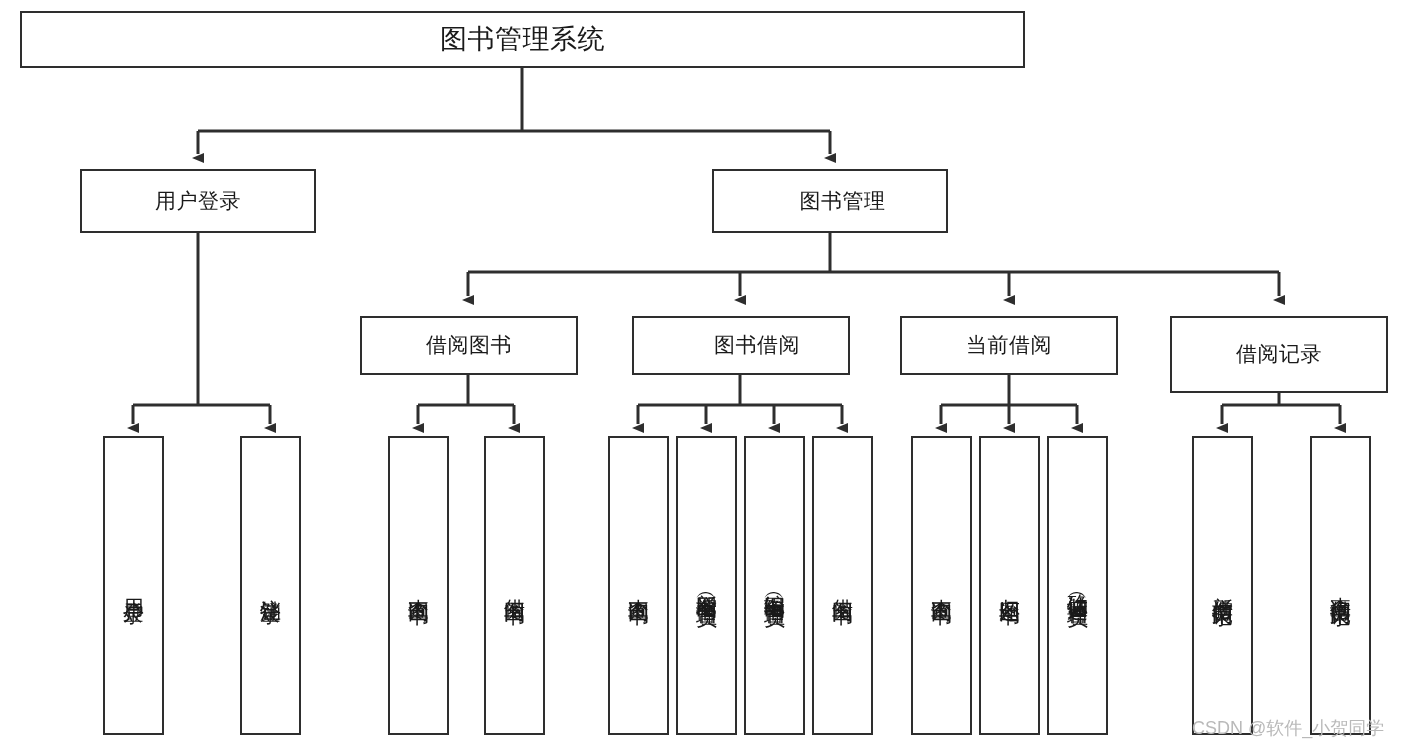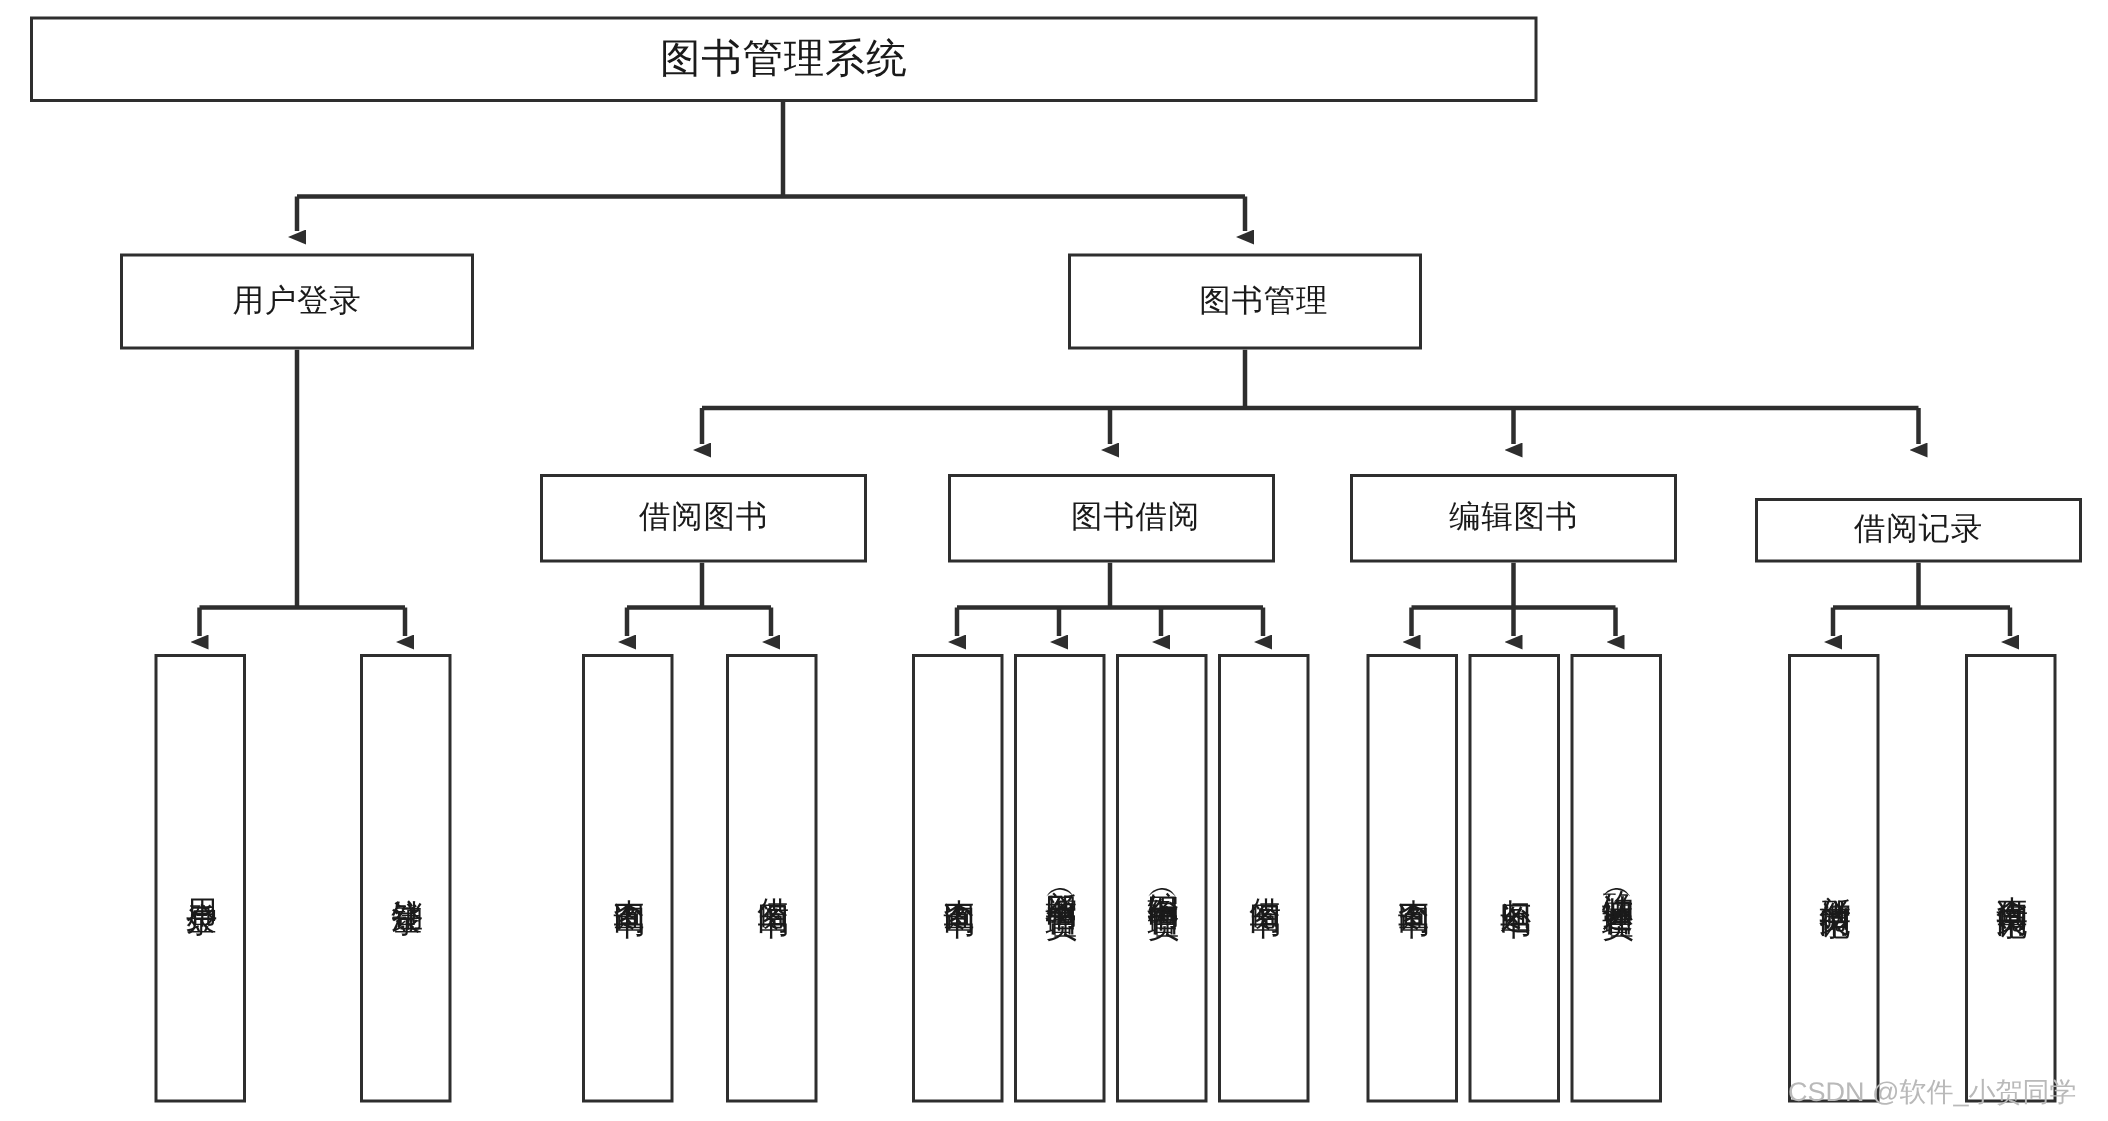--- a/index.html
+++ b/index.html
@@ -138,23 +138,23 @@
     <span class="node-label">图书管理</span>
   </div>
 
   <div class="node horiz" style="left:360px; top:316px; width:218px; height:59px;">
     <span class="node-label">借阅图书</span>
   </div>
   <div class="node horiz" style="left:632px; top:316px; width:218px; height:59px;padding-left:32px;">
     <span class="node-label">图书借阅</span>
   </div>
   <div class="node horiz" style="left:900px; top:316px; width:218px; height:59px;">
-    <span class="node-label">编辑图书</span>
-  </div>
-  <div class="node horiz" style="left:1170px; top:332px; width:218px; height:43px;">
+    <span class="node-label">当前借阅</span>
+  </div>
+  <div class="node horiz" style="left:1170px; top:316px; width:218px; height:77px;">
     <span class="node-label">借阅记录</span>
   </div>
 
   <div class="node vert" style="left:103px; top:436px; width:61px; height:299px;">
     <span class="node-label">用户登录</span>
   </div>
   <div class="node vert" style="left:240px; top:436px; width:61px; height:299px;">
     <span class="node-label">注销登录</span>
   </div>
 

